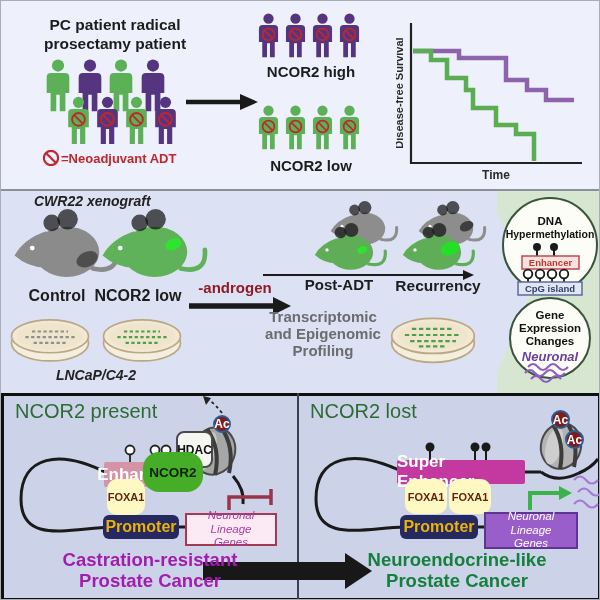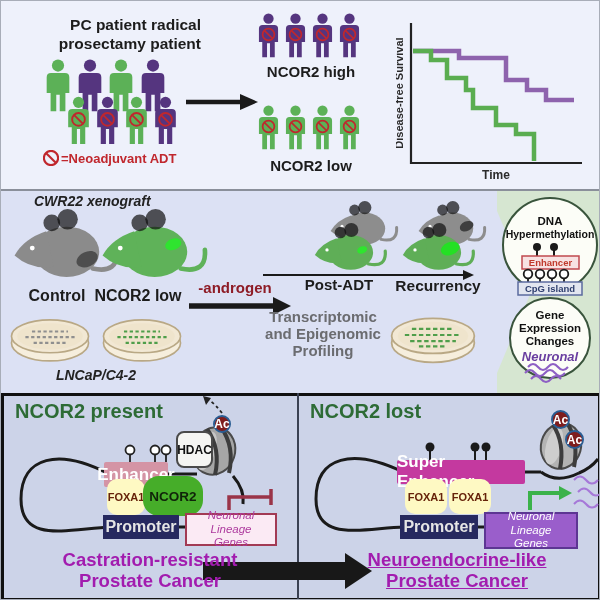--- a/index.html
+++ b/index.html
@@ -16,29 +16,29 @@
   .person{position:absolute;}
   svg{display:block;}
   svg text{font-family:"Liberation Sans",sans-serif;}
   
   .bx{position:absolute;box-sizing:border-box;display:flex;align-items:center;justify-content:center;font-weight:bold;}
   .bx-enhancer{background:#d494a5;color:#fff;font-size:17px;border-radius:2px;}
   .bx-superenh{background:#c4399f;color:#fff;font-size:17px;border-radius:2px;}
   .bx-hdac{background:#f5f5f2;color:#111;font-size:12px;border:2px solid #4a4a4a;border-radius:8px;margin-left:8px;}
   .bx-foxa1{background:#fef9c3;color:#66230a;font-size:11px;border-radius:10px;}
   .bx-ncor2{background:#46ad29;color:#10230a;font-size:13.5px;border-radius:16px;}
-  .bx-promoter{background:#26295f;color:#e5e5e5;font-size:16px;border-radius:0;}
+  .bx-promoter{background:#26295f;color:#eab308;font-size:16px;border-radius:6px;}
   .bx-genesL{background:#fbeaf4;border:2px solid #a23a54;color:#ad3a9e;font-style:italic;font-weight:500;font-size:11.5px;line-height:13.5px;}
   .bx-genesR{background:#9a5ecb;border:2px solid #5d3693;color:#fff;font-style:italic;font-weight:500;font-size:11.5px;line-height:13.5px;}
   .ac-dot{position:absolute;background:#7f1d1d;border:2px solid #2a5d93;border-radius:50%;color:#fff;
           font-size:12px;font-weight:bold;display:flex;align-items:center;justify-content:center;box-sizing:border-box;}
-  .hdr-green{position:absolute;font-weight:bold;font-size:20px;color:#2d6b35;}
+  .hdr-green{position:absolute;font-weight:normal;font-size:20px;color:#2d6b35;}
   .outcome{position:absolute;font-weight:bold;font-size:18.5px;line-height:21px;text-align:center;}
   #outcome-left{color:#a21caf;}
-  #outcome-right{color:#a21caf;text-decoration:underline;}
+  #outcome-right{color:#15803d;}
   #legend-row{display:flex;align-items:center;gap:2px;color:#c0272d;font-weight:bold;font-size:13px;}
 </style>
 </head>
 <body>
 
 <div id="stage">
 
   <svg width="0" height="0" style="position:absolute">
     <defs>
       <g id="person-shape">
@@ -60,21 +60,21 @@
       <g id="dish-shape">
         <ellipse cx="50" cy="34" rx="47" ry="22" fill="#f6eedd" stroke="#b9a885" stroke-width="2"></ellipse>
         <ellipse cx="50" cy="26" rx="47" ry="20" fill="#f2e8d4" stroke="#b9a885" stroke-width="2"></ellipse>
         <ellipse cx="50" cy="26" rx="40" ry="16" fill="#efe4cc"></ellipse>
       </g>
     </defs>
   </svg>
 
   <div id="top-panel" class="abs">
 
-    <div class="abs ctr bold" style="left:28px;top:14px;width:172px;font-size:15.5px;line-height:19px;color:#1c1c1c;text-align:right;">
+    <div class="abs ctr bold" style="left:28px;top:14px;width:172px;font-size:15.5px;line-height:19px;color:#1c1c1c;">
       <div>PC patient radical</div>
       <div>prosectamy patient</div>
     </div>
 
     <div id="people-layer" class="abs" style="left:0;top:0;width:600px;height:188px;">
         <svg viewBox="0 0 34 62" class="person" style="left: 42px; top: 58px; width: 30px; height: 54px;">
           <use href="#person-shape" xlink:href="#person-shape" fill="#5cb157"></use>
         </svg>
         <svg viewBox="0 0 34 62" class="person" style="left: 74px; top: 58px; width: 30px; height: 54px;">
           <use href="#person-shape" xlink:href="#person-shape" fill="#55357f"></use>
@@ -324,21 +324,21 @@
       <path d="M577 96 q6 -7 12 0 t12 0"></path>
       <path d="M573 108 q6 -7 12 0 t12 0"></path>
     </g>
   </svg>
 
   <div class="hdr-green" style="left:14px;top:399px;">NCOR2 present</div>
   <div class="bx bx-enhancer" style="left:103px;top:461px;width:64px;height:25px;">Enhancer</div>
   <div class="bx bx-hdac" style="left:167px;top:430px;width:37px;height:37px;">HDAC</div>
   <div class="ac-dot" style="left:212px;top:414px;width:18px;height:18px;">Ac</div>
   <div class="bx bx-foxa1" style="left:106px;top:478px;width:38px;height:36px;">FOXA1</div>
-  <div class="bx bx-ncor2" style="left:142px;top:475px;width:60px;height:40px;">NCOR2</div>
+  <div class="bx bx-ncor2" style="left:142px;top:451px;width:60px;height:40px;">NCOR2</div>
   <div class="bx bx-promoter" style="left:102px;top:514px;width:76px;height:24px;">Promoter</div>
   <div class="bx bx-genesL ctr" style="left:184px;top:512px;width:92px;height:33px;flex-direction:column;">
     <div>Neuronal Lineage</div>
     <div>Genes</div>
   </div>
   <div class="outcome" id="outcome-left" style="left:18px;top:548px;width:262px;">
     <div>Castration-resistant</div>
     <div>Prostate Cancer</div>
   </div>
 

